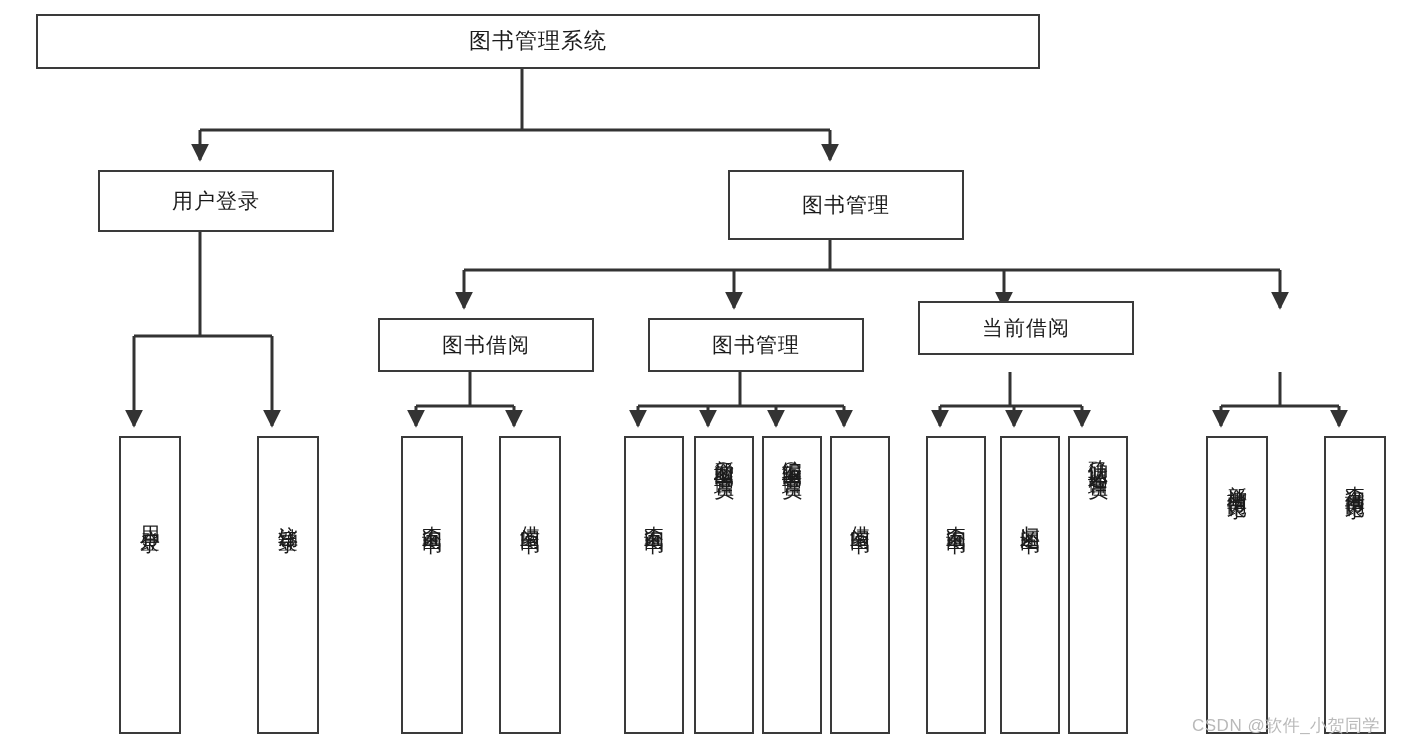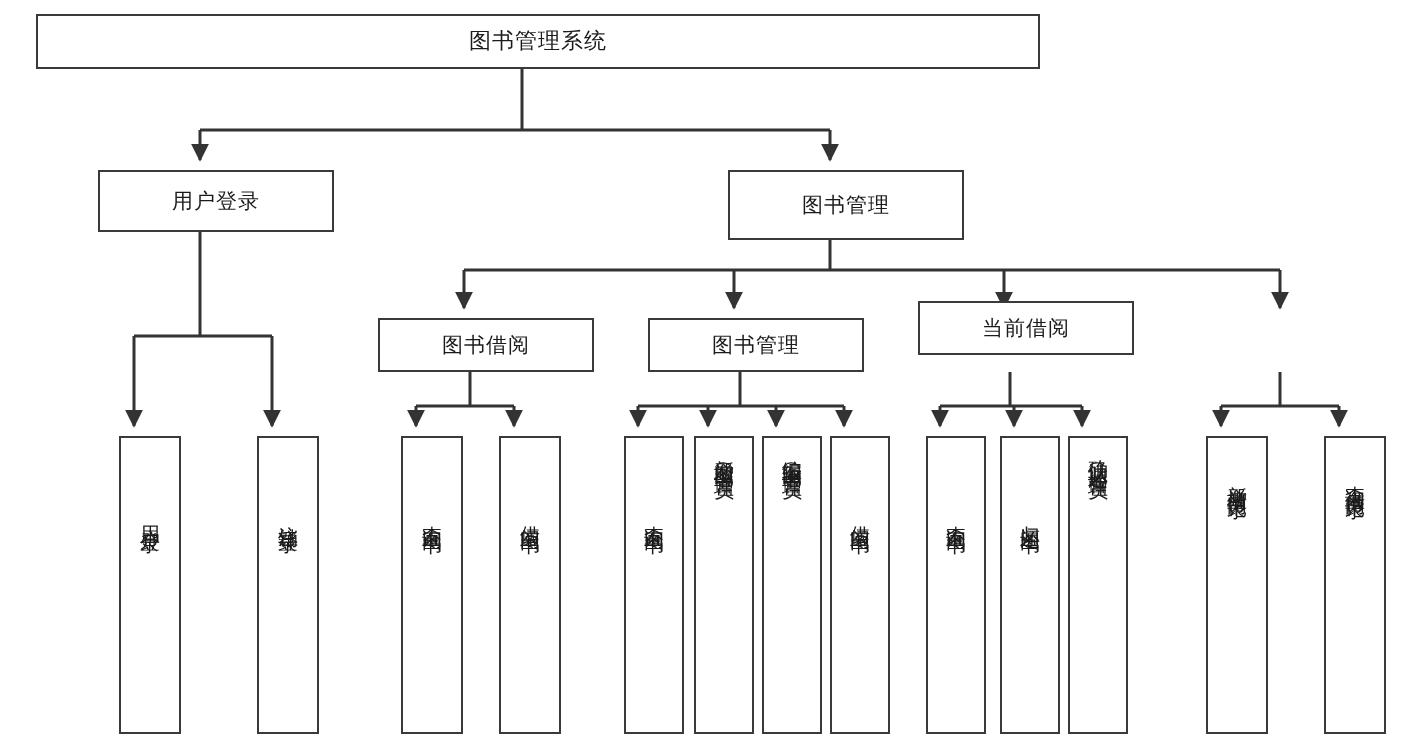--- a/index.html
+++ b/index.html
@@ -185,14 +185,15 @@
     <span class="vlabel">确认归还（管理员）</span>
   </div>
 
   <div class="node vert" style="left:1190px; top:436px; width:62px; height:298px; padding-top:32px;">
     <span class="vlabel">新增借阅记录</span>
   </div>
   <div class="node vert" style="left:1308px; top:436px; width:62px; height:298px; padding-top:32px;">
     <span class="vlabel">查询借阅记录</span>
   </div>
 
+  <div class="watermark" style="left:1192px; top:714px;">CSDN @软件_小贺同学</div>
 
 </div>
 
 </body></html>

